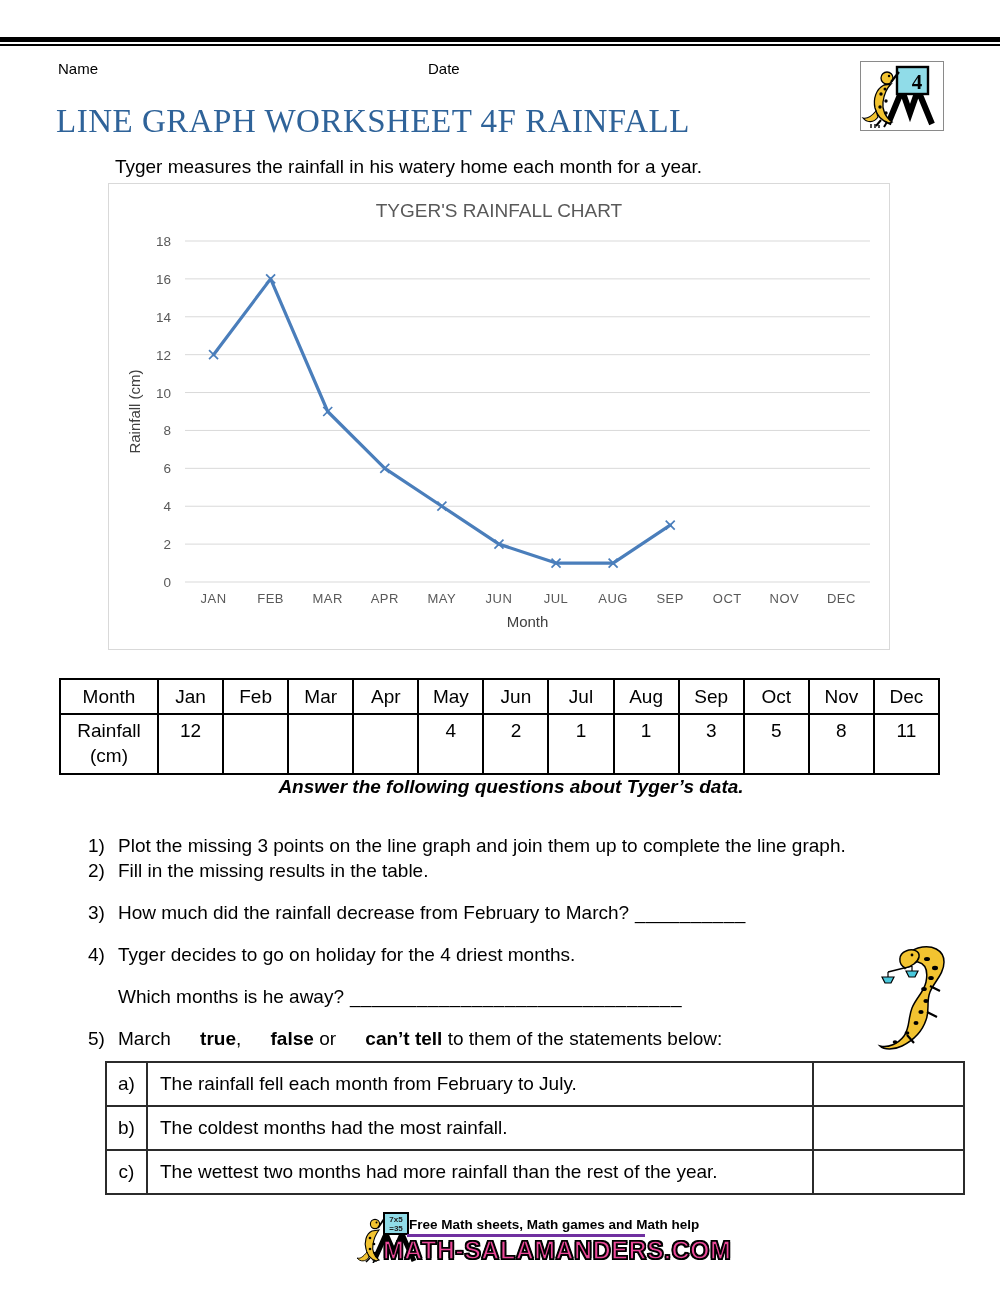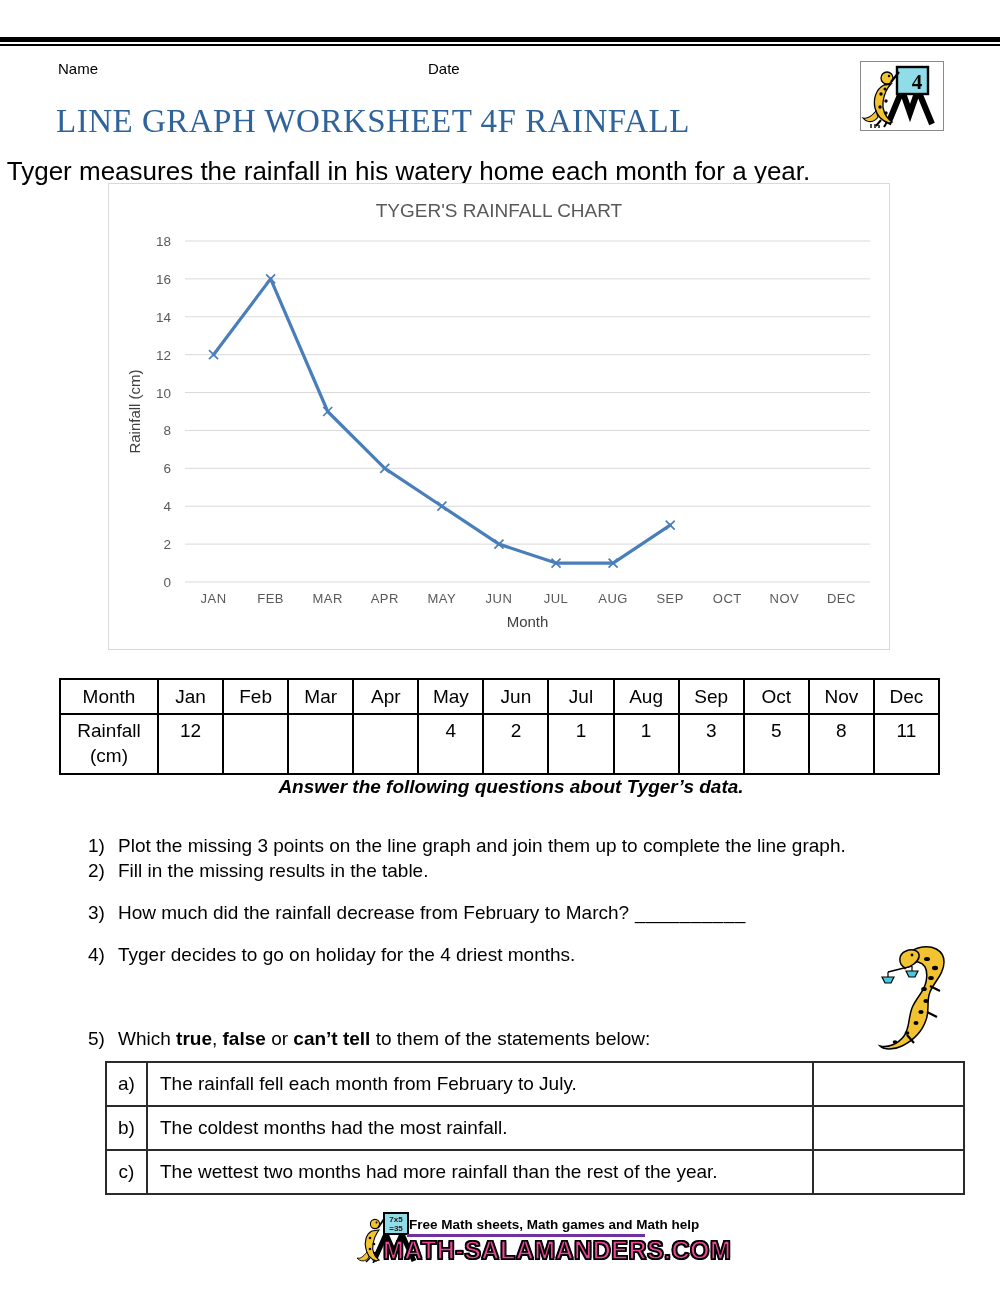--- a/index.html
+++ b/index.html
@@ -12,38 +12,38 @@
   .hdr-label{position:absolute;top:60px;font-size:15px;}
   .hdr-name{left:58px;} .hdr-date{left:410px;margin-left:18px;}
 
   .logo-box{position:absolute;left:860px;top:61px;width:82px;height:68px;
             border:1px solid #8a8a8a;background:#fff;}
 
   .page-title{position:absolute;left:56px;top:103px;white-space:nowrap;
               font-family:"Liberation Serif",serif;font-size:33px;font-weight:500;
               color:#2F6399;letter-spacing:.5px;}
 
-  .intro{position:absolute;left:0;top:156px;width:817px;text-align:center;font-size:26px;}
+  .intro{position:absolute;left:0;top:156px;width:817px;text-align:center;font-size:19px;}
 
   .chart-box{position:absolute;left:108px;top:183px;width:780px;height:465px;
              border:1px solid #D9D9D9;background:#fff;}
   svg{font-family:"Liberation Sans",sans-serif;}
 
   table.month-table{position:absolute;left:59px;top:678px;width:881px;
         border-collapse:collapse;table-layout:fixed;font-size:19px;background:#fff;}
   table.month-table td{border:2px solid #000;text-align:center;padding:0;overflow:hidden;}
   table.month-table tr.hdr td{height:33px;}
   table.month-table tr.vals td{height:55px;vertical-align:top;padding-top:3px;line-height:25px;}
 
   .prompt{position:absolute;left:0;top:776px;width:1000px;text-align:center;
           font-size:19px;font-style:italic;font-weight:600;margin-left:11px;}
 
   .q{position:absolute;font-size:19px;white-space:nowrap;left:88px;}
   .q .qn{display:inline-block;width:30px;}
-  .q b{font-weight:700;}
+  .q b{font-weight:700;margin-left:24px;}
   .blank{margin-left:6px;letter-spacing:.5px;}
   .q1{top:818px;margin-top:17px;} .q2{top:860px;} .q3{top:902px;} .q4{top:944px;}
   .q4b{top:986px;left:118px;} .q5{top:1028px;}
 
   table.statements{position:absolute;left:105px;top:1061px;width:858px;
         border-collapse:collapse;table-layout:fixed;font-size:19px;background:#fff;}
   table.statements td{border:2px solid #2b2b2b;height:42px;padding:0;}
   table.statements td.lab{text-align:center;}
   table.statements td.txt{padding-left:12px;}
 
@@ -194,22 +194,25 @@
   </div>
   <div class="q q2">
     <span class="qn">2)</span><span>Fill in the missing results in the table.</span>
   </div>
   <div class="q q3">
     <span class="qn">3)</span><span>How much did the rainfall decrease from February to March?</span><span class="blank">__________</span>
   </div>
   <div class="q q4">
     <span class="qn">4)</span><span>Tyger decides to go on holiday for the 4 driest months.</span>
   </div>
+  <div class="q q4b">
+    <span>Which months is he away?</span><span class="blank">______________________________</span>
+  </div>
   <div class="q q5">
-    <span class="qn">5)</span><span>Which </span><b>true</b><span>, </span><b>false</b><span> or </span><b>can’t tell</b><span> to them of the statements below:</span>
+    <span class="qn">5)</span><span>March </span><b>true</b><span>, </span><b>false</b><span> or </span><b>can’t tell</b><span> to them of the statements below:</span>
   </div>
 
   <table class="statements">
     <colgroup>
         <col style="width:41px">
         <col style="width:666px">
         <col style="width:151px">
       </colgroup>
     <tbody id="statements-body">
         <tr>

